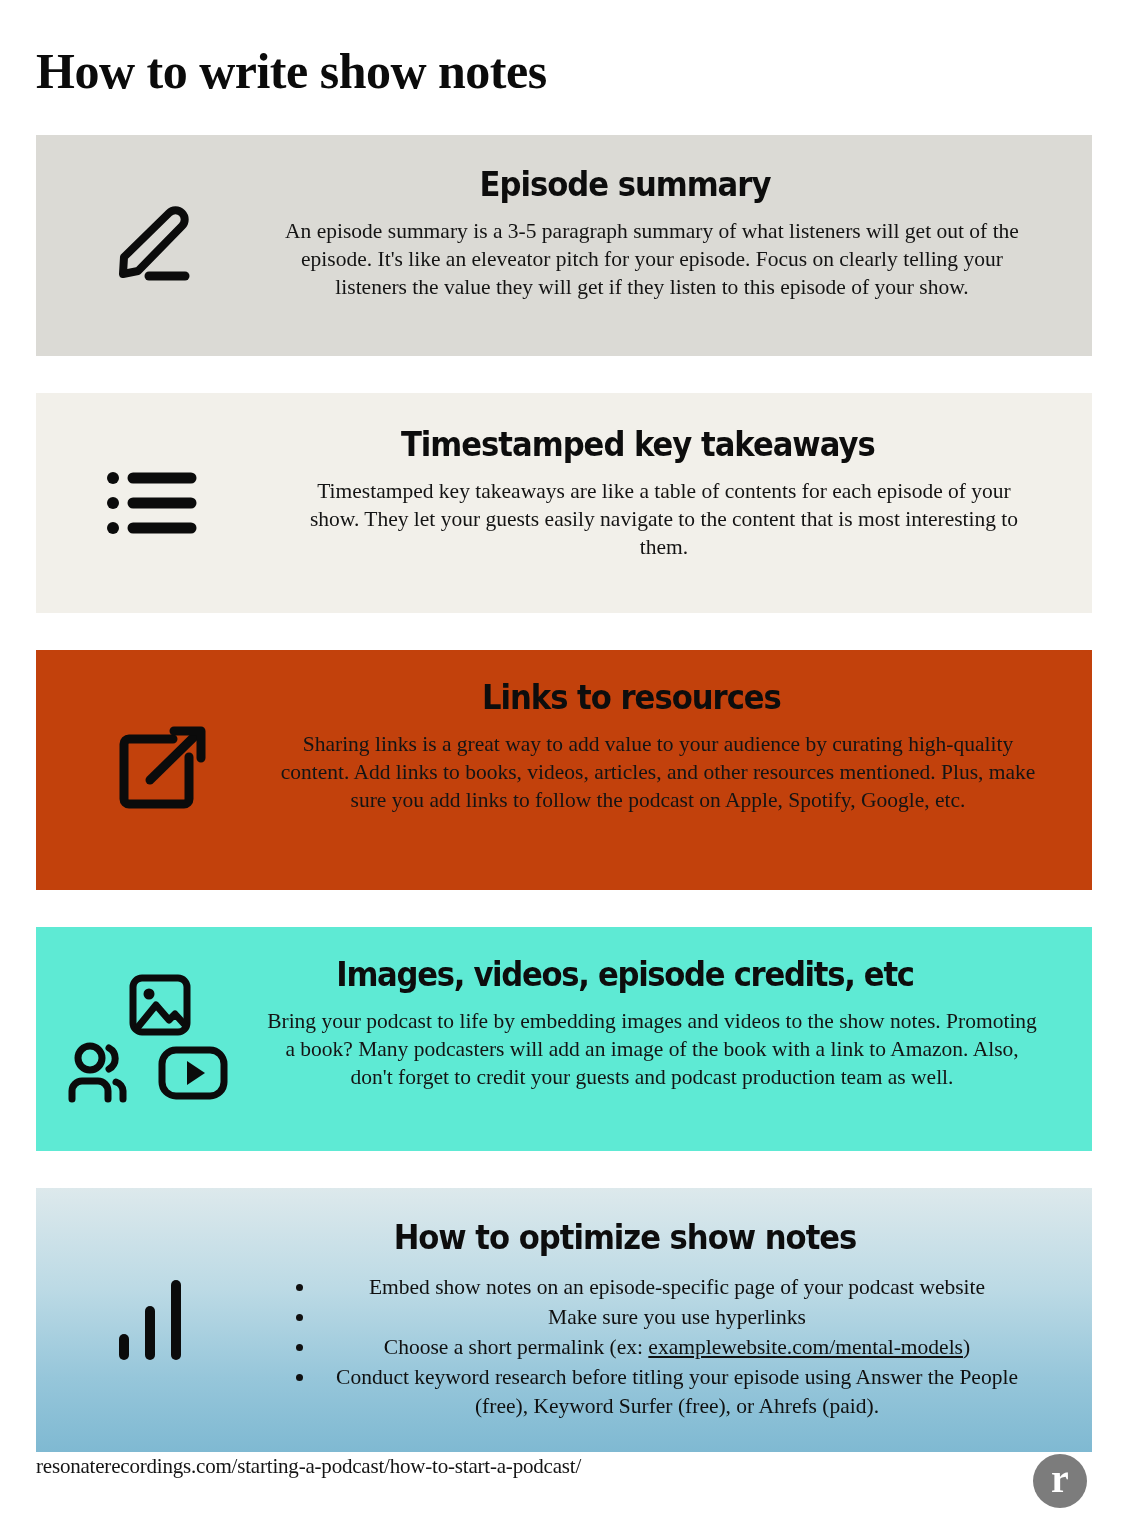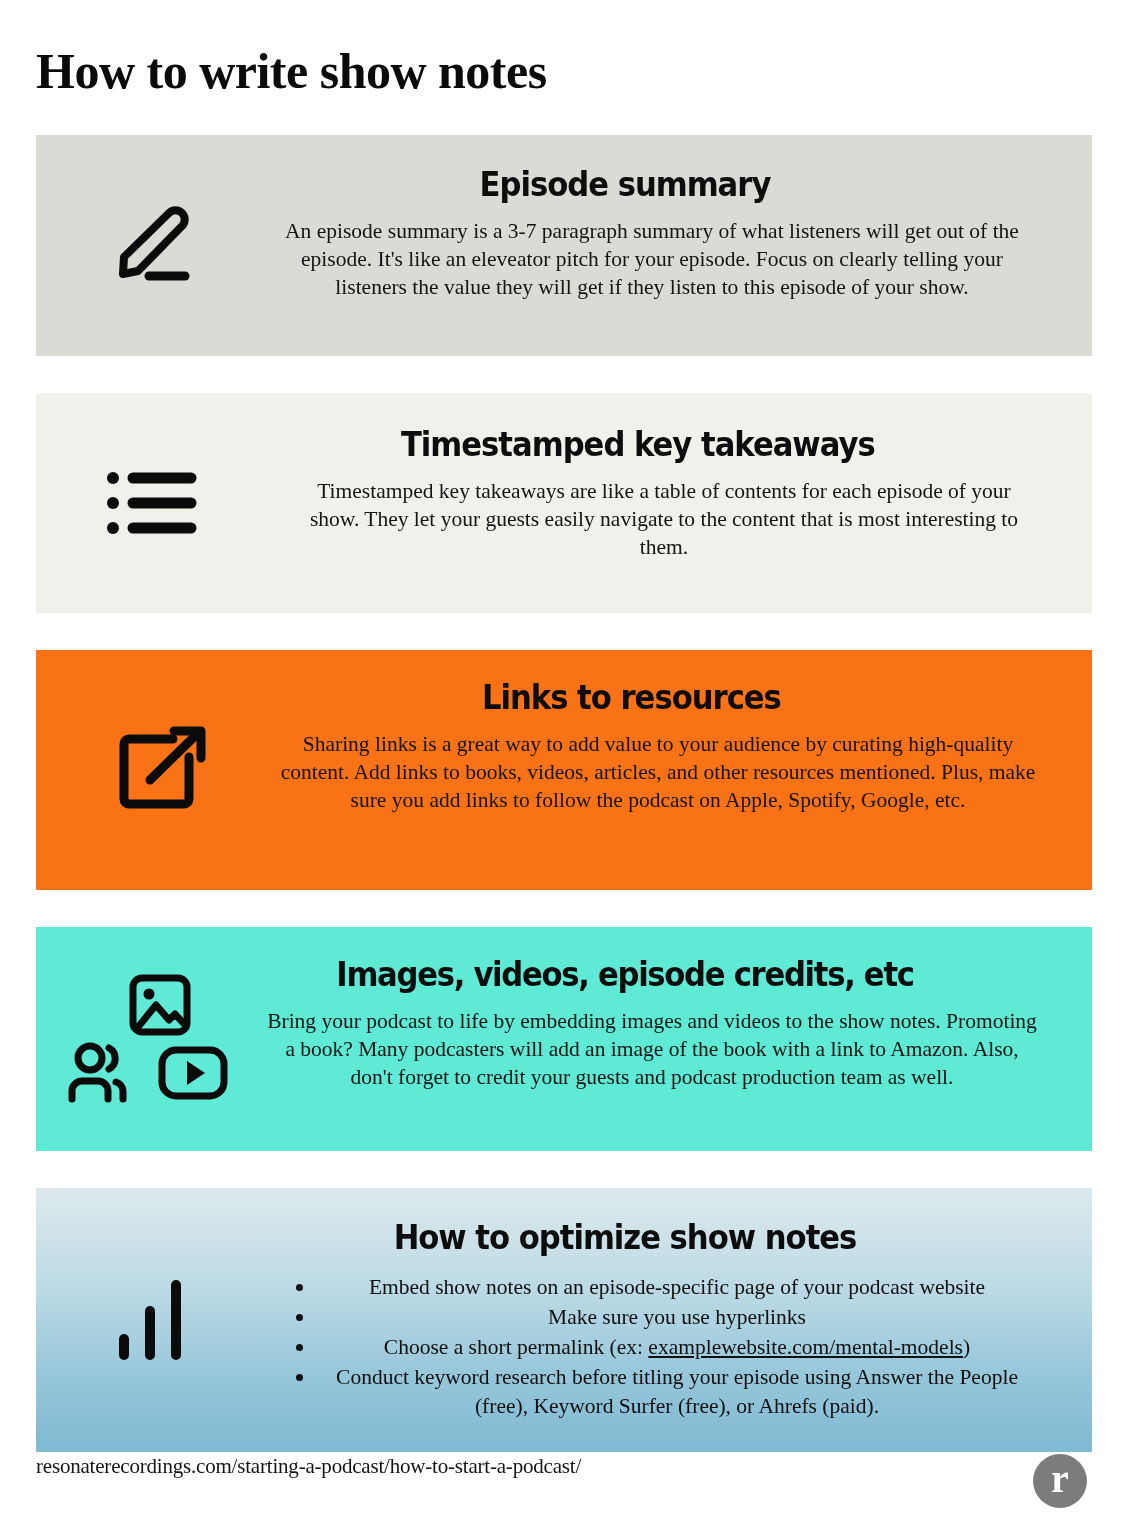--- a/index.html
+++ b/index.html
@@ -95,21 +95,21 @@
   
   .card--timestamps {
     background: #f2f0ea;
     min-height: 220px;
     padding: 34px 0 30px 0;
     gap: 24px;
   }
 
   
   .card--links {
-    background: #f97316;
+    background: #c2410c;
     min-height: 240px;
     padding: 30px 0 28px 12px;
   }
 
   
   .card--media {
     background: #5eead4;
     min-height: 224px;
     padding: 30px 0 28px 0;
   }
@@ -208,21 +208,21 @@
       <div class="card-icon">
         <span>
           <svg width="92" height="92" viewBox="0 0 92 92" fill="none" aria-hidden="true">
             <path d="M18 74 L19 57 L64 13 A9 9 0 0 1 77 26 L33 71 Z" stroke="#0b0b0b" stroke-width="8" stroke-linejoin="round" stroke-linecap="round" fill="none"></path>
             <line x1="44" y1="76" x2="80" y2="76" stroke="#0b0b0b" stroke-width="9" stroke-linecap="round"></line>
           </svg>
         </span>
       </div>
       <div class="card-body">
         <h2 class="card-heading">Episode summary</h2>
-        <p class="card-text">An episode summary is a 3-7 paragraph summary of what listeners will get out of the episode. It's like an eleveator pitch for your episode. Focus on clearly telling your listeners the value they will get if they listen to this episode of your show.</p>
+        <p class="card-text">An episode summary is a 3-5 paragraph summary of what listeners will get out of the episode. It's like an eleveator pitch for your episode. Focus on clearly telling your listeners the value they will get if they listen to this episode of your show.</p>
       </div>
     </section>
 
     <section class="card card--timestamps">
       <div class="card-icon">
         <span>
           <svg width="92" height="72" viewBox="0 0 92 72" fill="none" aria-hidden="true">
             <circle cx="8" cy="11" r="6" fill="#0b0b0b"></circle>
             <circle cx="8" cy="36" r="6" fill="#0b0b0b"></circle>
             <circle cx="8" cy="61" r="6" fill="#0b0b0b"></circle>

